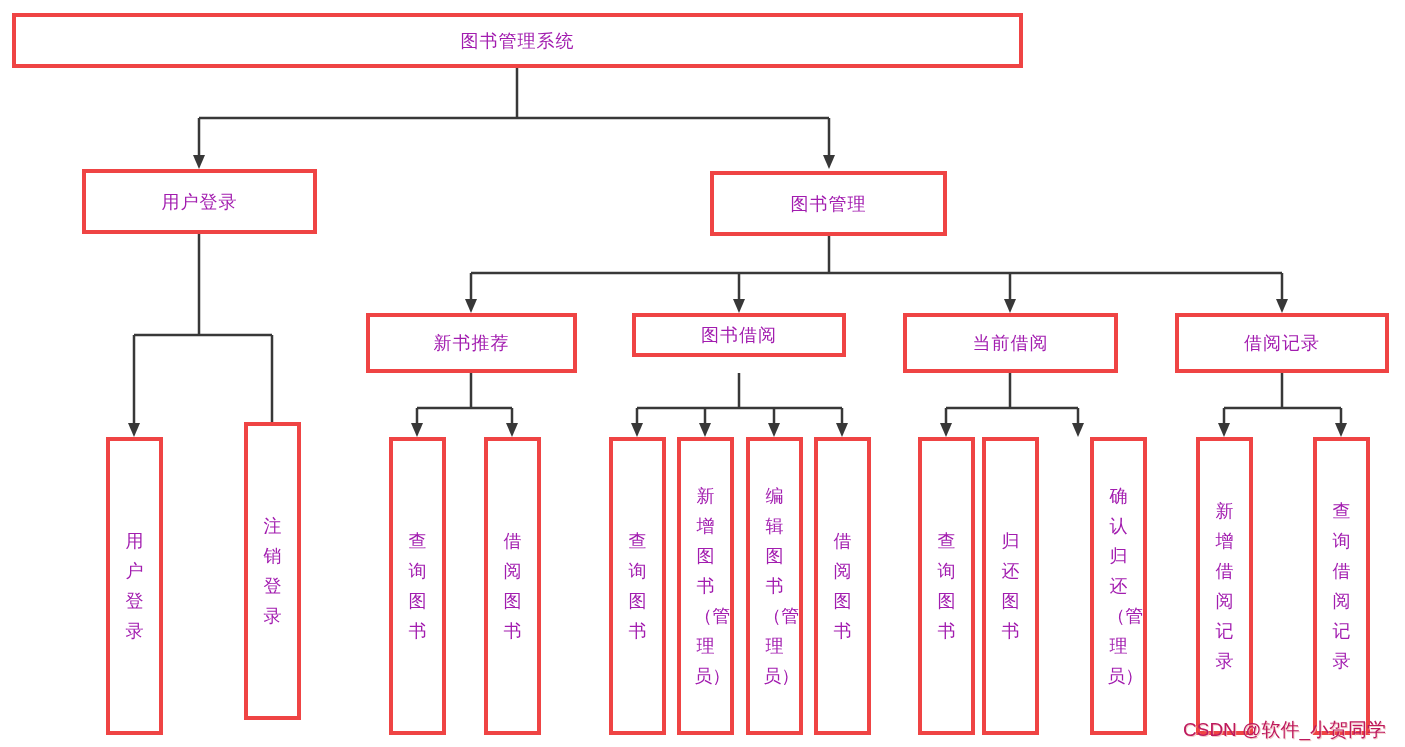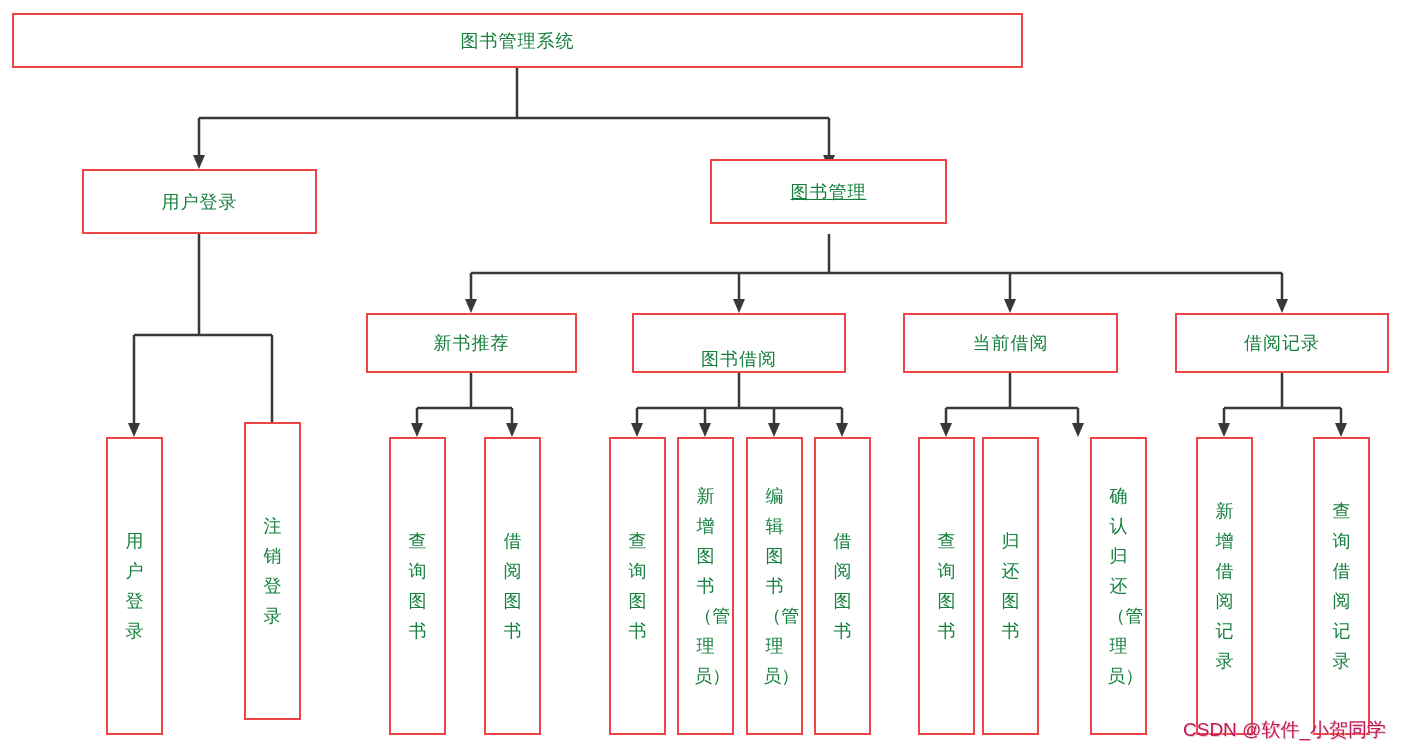--- a/index.html
+++ b/index.html
@@ -18,23 +18,23 @@
   #connectors {
     position: absolute;
     left: 0; top: 0;
     width: 1405px; height: 747px;
     z-index: 1;
     pointer-events: none;
   }
   .box {
     position: absolute;
     box-sizing: border-box;
-    border: 2px solid #ef4444;
+    border: 4px solid #ef4444;
     background: #ffffff;
-    color: #15803d;
+    color: #a21caf;
     display: flex;
     align-items: center;
     justify-content: center;
     z-index: 2;
   }
   .hbox {
     font-size: 18px;
     letter-spacing: 1px;
   }
   .vbox {
@@ -103,28 +103,28 @@
     </g>
   </svg>
 
   <div class="box hbox" style="left:12px; top:13px; width:1011px; height:55px;">
     <span>图书管理系统</span>
   </div>
 
   <div class="box hbox" style="left:82px; top:169px; width:235px; height:65px;">
     <span>用户登录</span>
   </div>
-  <div class="box hbox" style="left:710px; top:159px; width:237px; height:65px;text-decoration:underline;">
+  <div class="box hbox" style="left:710px; top:171px; width:237px; height:65px;">
     <span>图书管理</span>
   </div>
 
   <div class="box hbox" style="left:366px; top:313px; width:211px; height:60px;">
     <span>新书推荐</span>
   </div>
-  <div class="box hbox" style="left:632px; top:313px; width:214px; height:60px;align-items:flex-end;">
+  <div class="box hbox" style="left:632px; top:313px; width:214px; height:44px;">
     <span>图书借阅</span>
   </div>
   <div class="box hbox" style="left:903px; top:313px; width:215px; height:60px;">
     <span>当前借阅</span>
   </div>
   <div class="box hbox" style="left:1175px; top:313px; width:214px; height:60px;">
     <span>借阅记录</span>
   </div>
 
   <div class="box vbox" style="left:106px; top:437px; width:57px; height:298px;">

